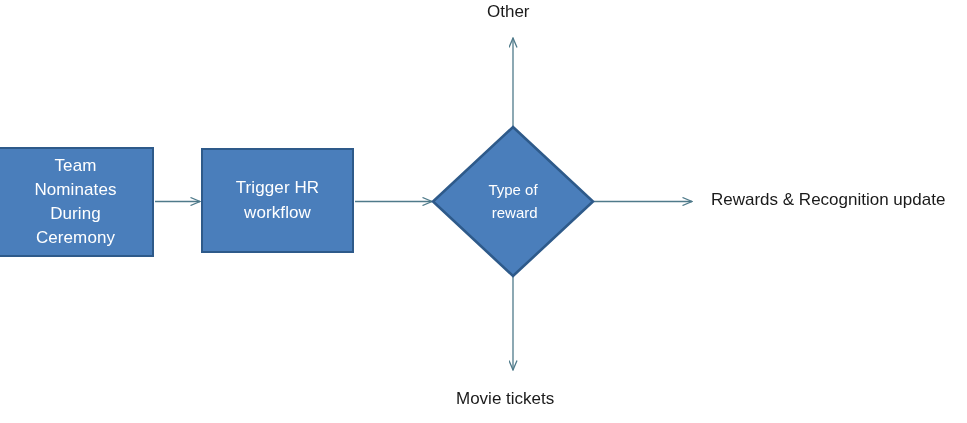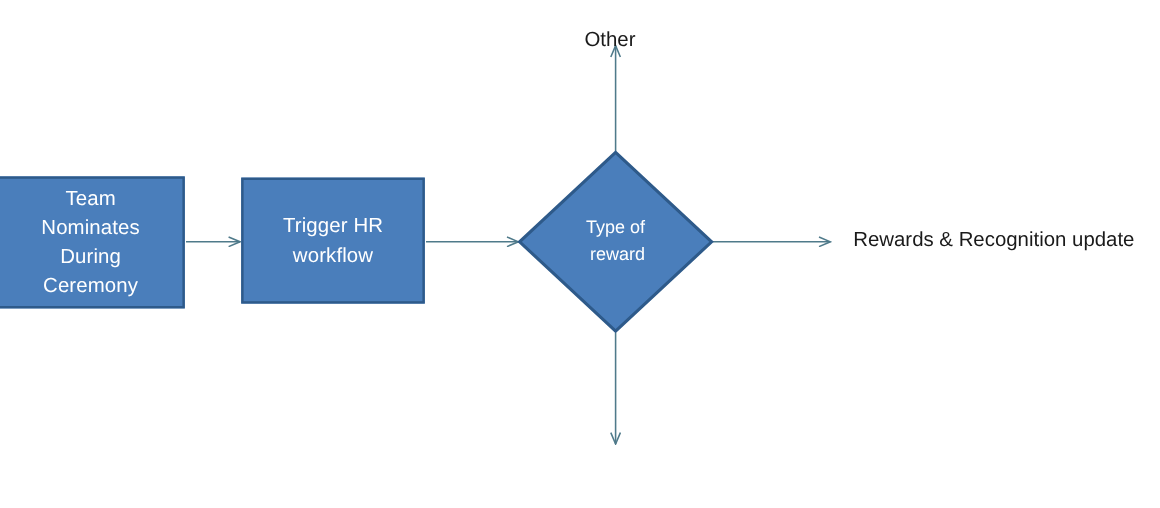--- a/index.html
+++ b/index.html
@@ -90,21 +90,21 @@
   
   .edge-label {
     position: absolute;
     color: #1a1a1a;
     font-size: 17px;
     white-space: nowrap;
     z-index: 2;
   }
   #label-other {
     left: 487px;
-    top: 23px;
+    top: 2px;
   }
   #label-movie {
     left: 456px;
     top: 389px;
   }
   #label-rewards {
     left: 711px;
     top: 190px;
   }
 </style>
@@ -146,16 +146,17 @@
   <div id="diamond-wrap">
     <svg width="164" height="153" viewBox="0 0 164 153" xmlns="http://www.w3.org/2000/svg">
       <polygon points="82,2 162,76.5 82,151 2,76.5" fill="#4a7ebb" stroke="#2e5a8a" stroke-width="2.6" stroke-linejoin="miter"></polygon>
     </svg>
     <div id="diamond-label">Type of
 reward</div>
   </div>
 
   <div id="label-other" class="edge-label">Other</div>
 
+  <div id="label-movie" class="edge-label">Movie tickets</div>
 
   <div id="label-rewards" class="edge-label">Rewards &amp; Recognition update</div>
 
 </div>
 
 </body></html>

